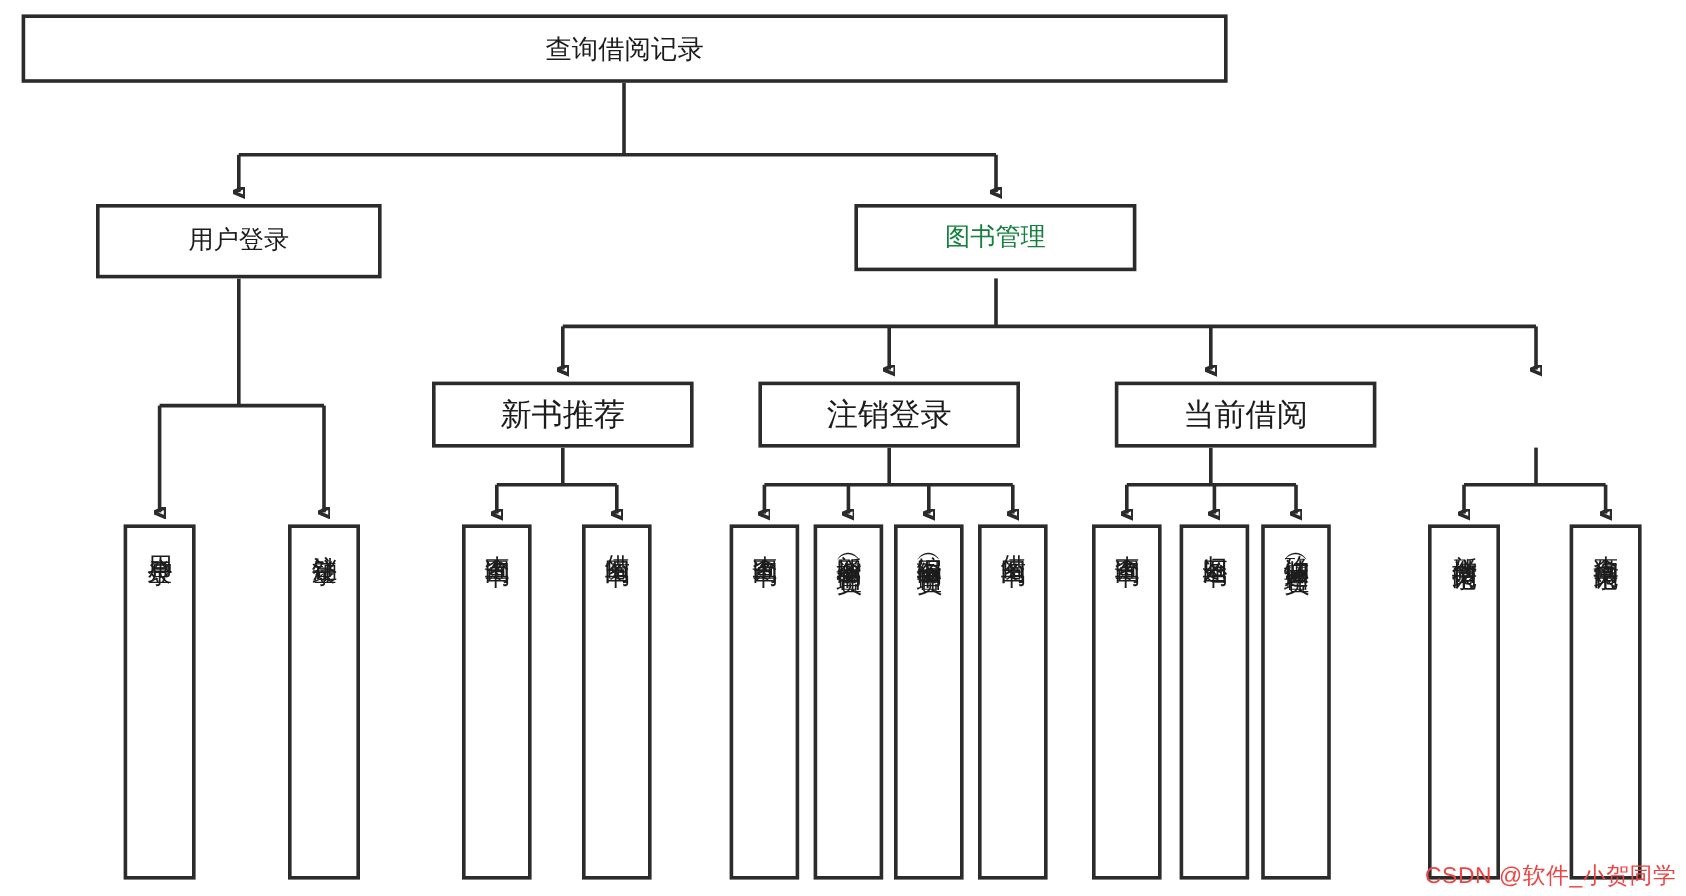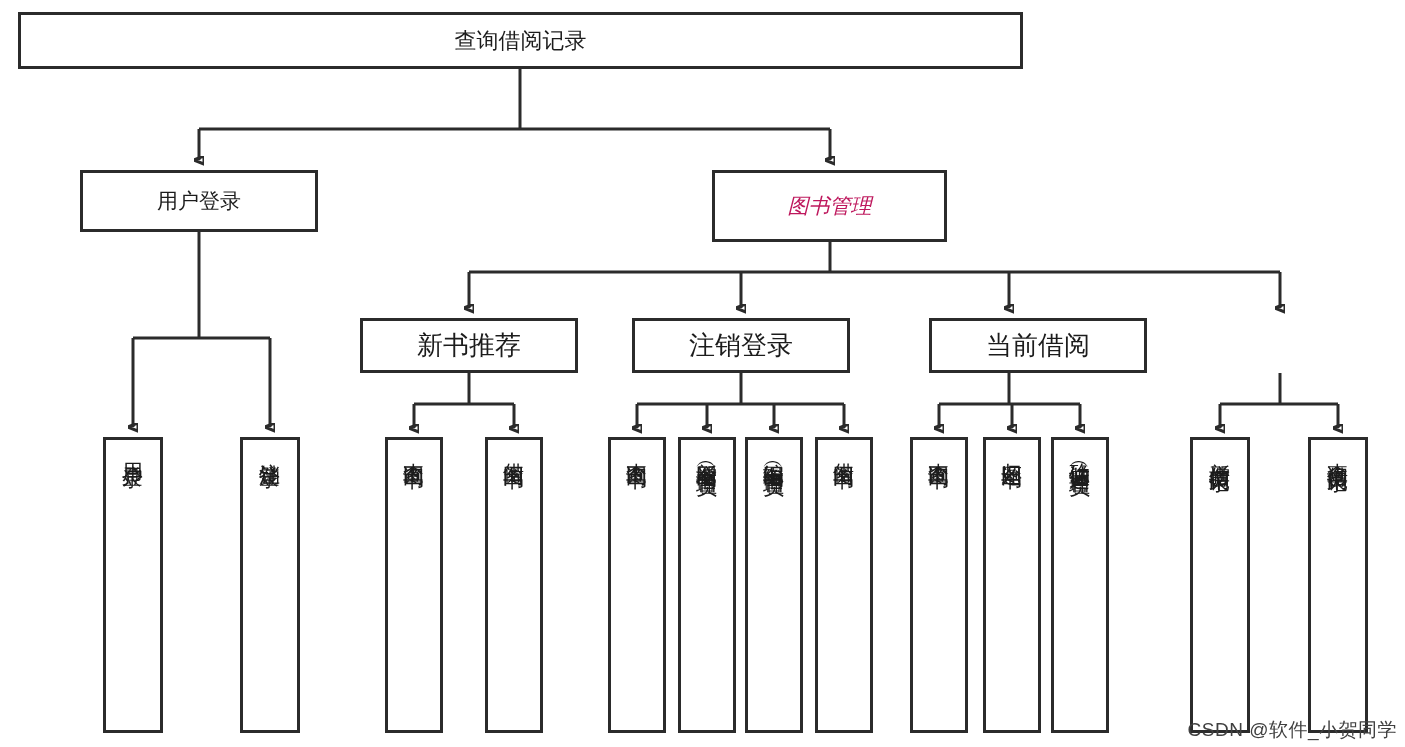--- a/index.html
+++ b/index.html
@@ -67,21 +67,21 @@
     letter-spacing: 2px;
     white-space: nowrap;
     line-height: 1;
   }
   
   #watermark {
     position: absolute;
     right: 8px;
     bottom: 4px;
     font-size: 19px;
-    color: #404040;
+    color: #ef4444;
     white-space: nowrap;
     letter-spacing: 0.5px;
   }
 </style>
 </head>
 <body>
 
 <div id="canvas" style="background: rgb(255, 255, 255);">
 
   <svg id="wires" viewBox="0 0 1405 747" xmlns="http://www.w3.org/2000/svg">
@@ -132,21 +132,21 @@
     <line x1="1338" y1="404" x2="1338" y2="428" marker-end="url(#arrow)"></line>
   </svg>
 
   <div class="node root" id="node-root" style="left: 18px; top: 12px; width: 1005px; height: 57px; border-color: rgb(43, 43, 43); color: rgb(28, 28, 28);">
     <span>查询借阅记录</span>
   </div>
 
   <div class="node lvl1" id="node-l1-0" style="left: 80px; top: 170px; width: 238px; height: 62px; border-color: rgb(43, 43, 43); color: rgb(28, 28, 28);">
     <span>用户登录</span>
   </div>
-  <div class="node lvl1" id="node-l1-1" style="left: 712px; top: 170px; width: 235px; height: 72px; border-color: rgb(43, 43, 43); color: #be185d; font-style: italic;">
+  <div class="node lvl1" id="node-l1-1" style="left: 712px; top: 170px; width: 235px; height: 56px; border-color: rgb(43, 43, 43); color: #15803d;">
     <span>图书管理</span>
   </div>
 
   <div class="node lvl2" id="node-l2-0" style="left: 360px; top: 318px; width: 218px; height: 55px; border-color: rgb(43, 43, 43); color: rgb(28, 28, 28);">
     <span>新书推荐</span>
   </div>
   <div class="node lvl2" id="node-l2-1" style="left: 632px; top: 318px; width: 218px; height: 55px; border-color: rgb(43, 43, 43); color: rgb(28, 28, 28);">
     <span>注销登录</span>
   </div>
   <div class="node lvl2" id="node-l2-2" style="left: 900px; top: 318px; width: 218px; height: 55px; border-color: rgb(43, 43, 43); color: rgb(28, 28, 28); margin-left: 29px;">

